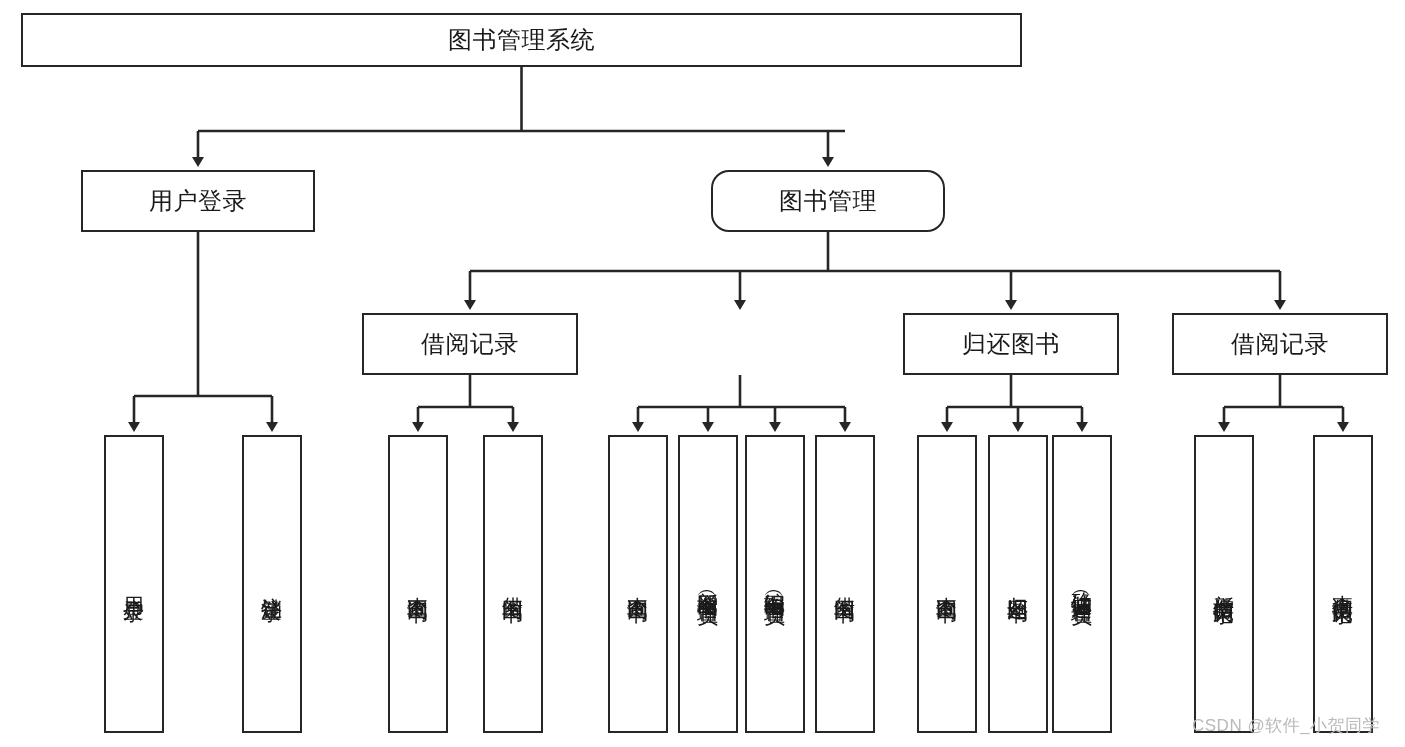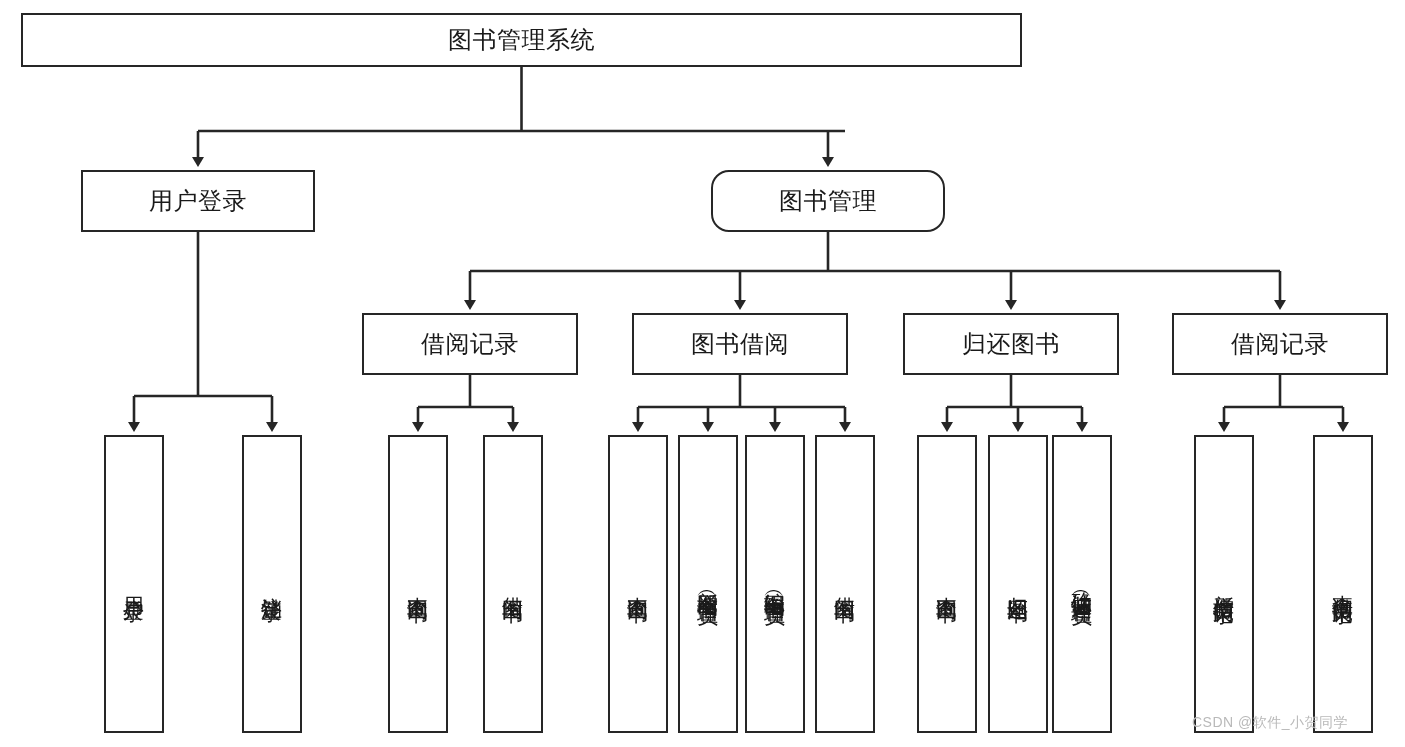--- a/index.html
+++ b/index.html
@@ -54,21 +54,21 @@
     font-size: 21px;
     letter-spacing: 2px;
     line-height: 1;
     white-space: nowrap;
     max-height: 288px;
   }
   .watermark {
     position: absolute;
     left: 1192px;
     top: 714px;
-    font-size: 14px;
+    font-size: 17px;
     color: #b9b9b9;
     white-space: nowrap;
     letter-spacing: 0.5px;
     font-family: "Liberation Sans", "DejaVu Sans", sans-serif;
   }
 </style>
 </head>
 <body>
 
 <div id="canvas">
@@ -130,23 +130,20 @@
   <div class="node h-node" style="left:81px; top:170px; width:234px; height:62px;">
     <span class="node-label">用户登录</span>
   </div>
   <div class="node h-node" style="left:711px; top:170px; width:234px; height:62px;border-radius:18px;">
     <span class="node-label">图书管理</span>
   </div>
 
   <div class="node h-node" style="left:362px; top:313px; width:216px; height:62px;">
     <span class="node-label">借阅记录</span>
   </div>
-  <div class="node h-node" style="left:632px; top:313px; width:216px; height:62px;">
-    <span class="node-label">图书借阅</span>
-  </div>
   <div class="node h-node" style="left:903px; top:313px; width:216px; height:62px;">
     <span class="node-label">归还图书</span>
   </div>
   <div class="node h-node" style="left:1172px; top:313px; width:216px; height:62px;justify-content:center;">
     <span class="node-label">借阅记录</span>
   </div>
 
   <div class="node v-node" style="left:104px; top:435px; width:60px; height:298px;">
     <span class="node-label">用户登录</span>
   </div>

